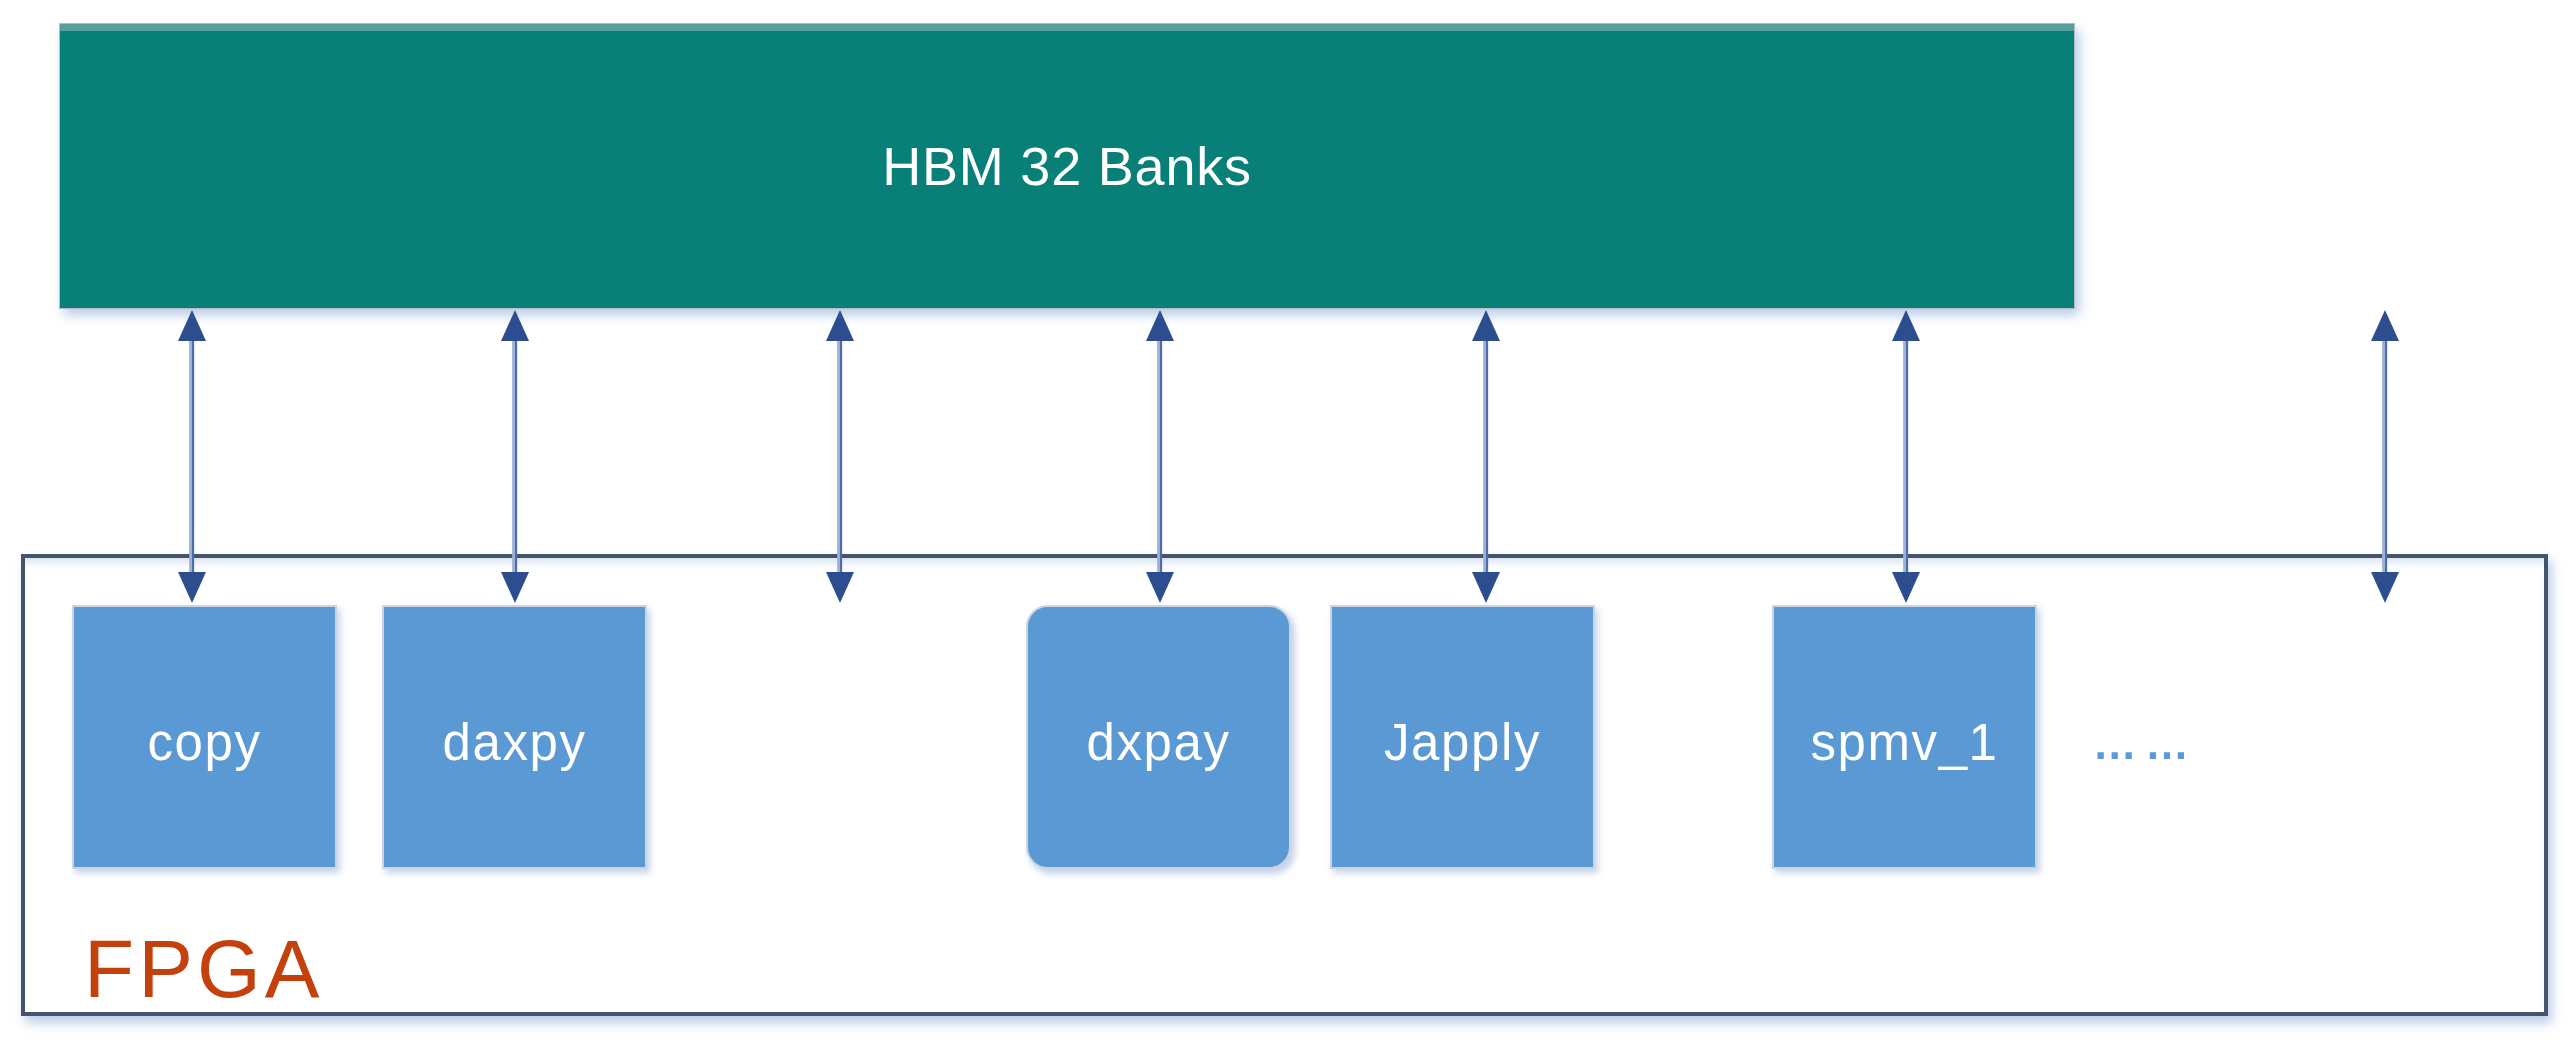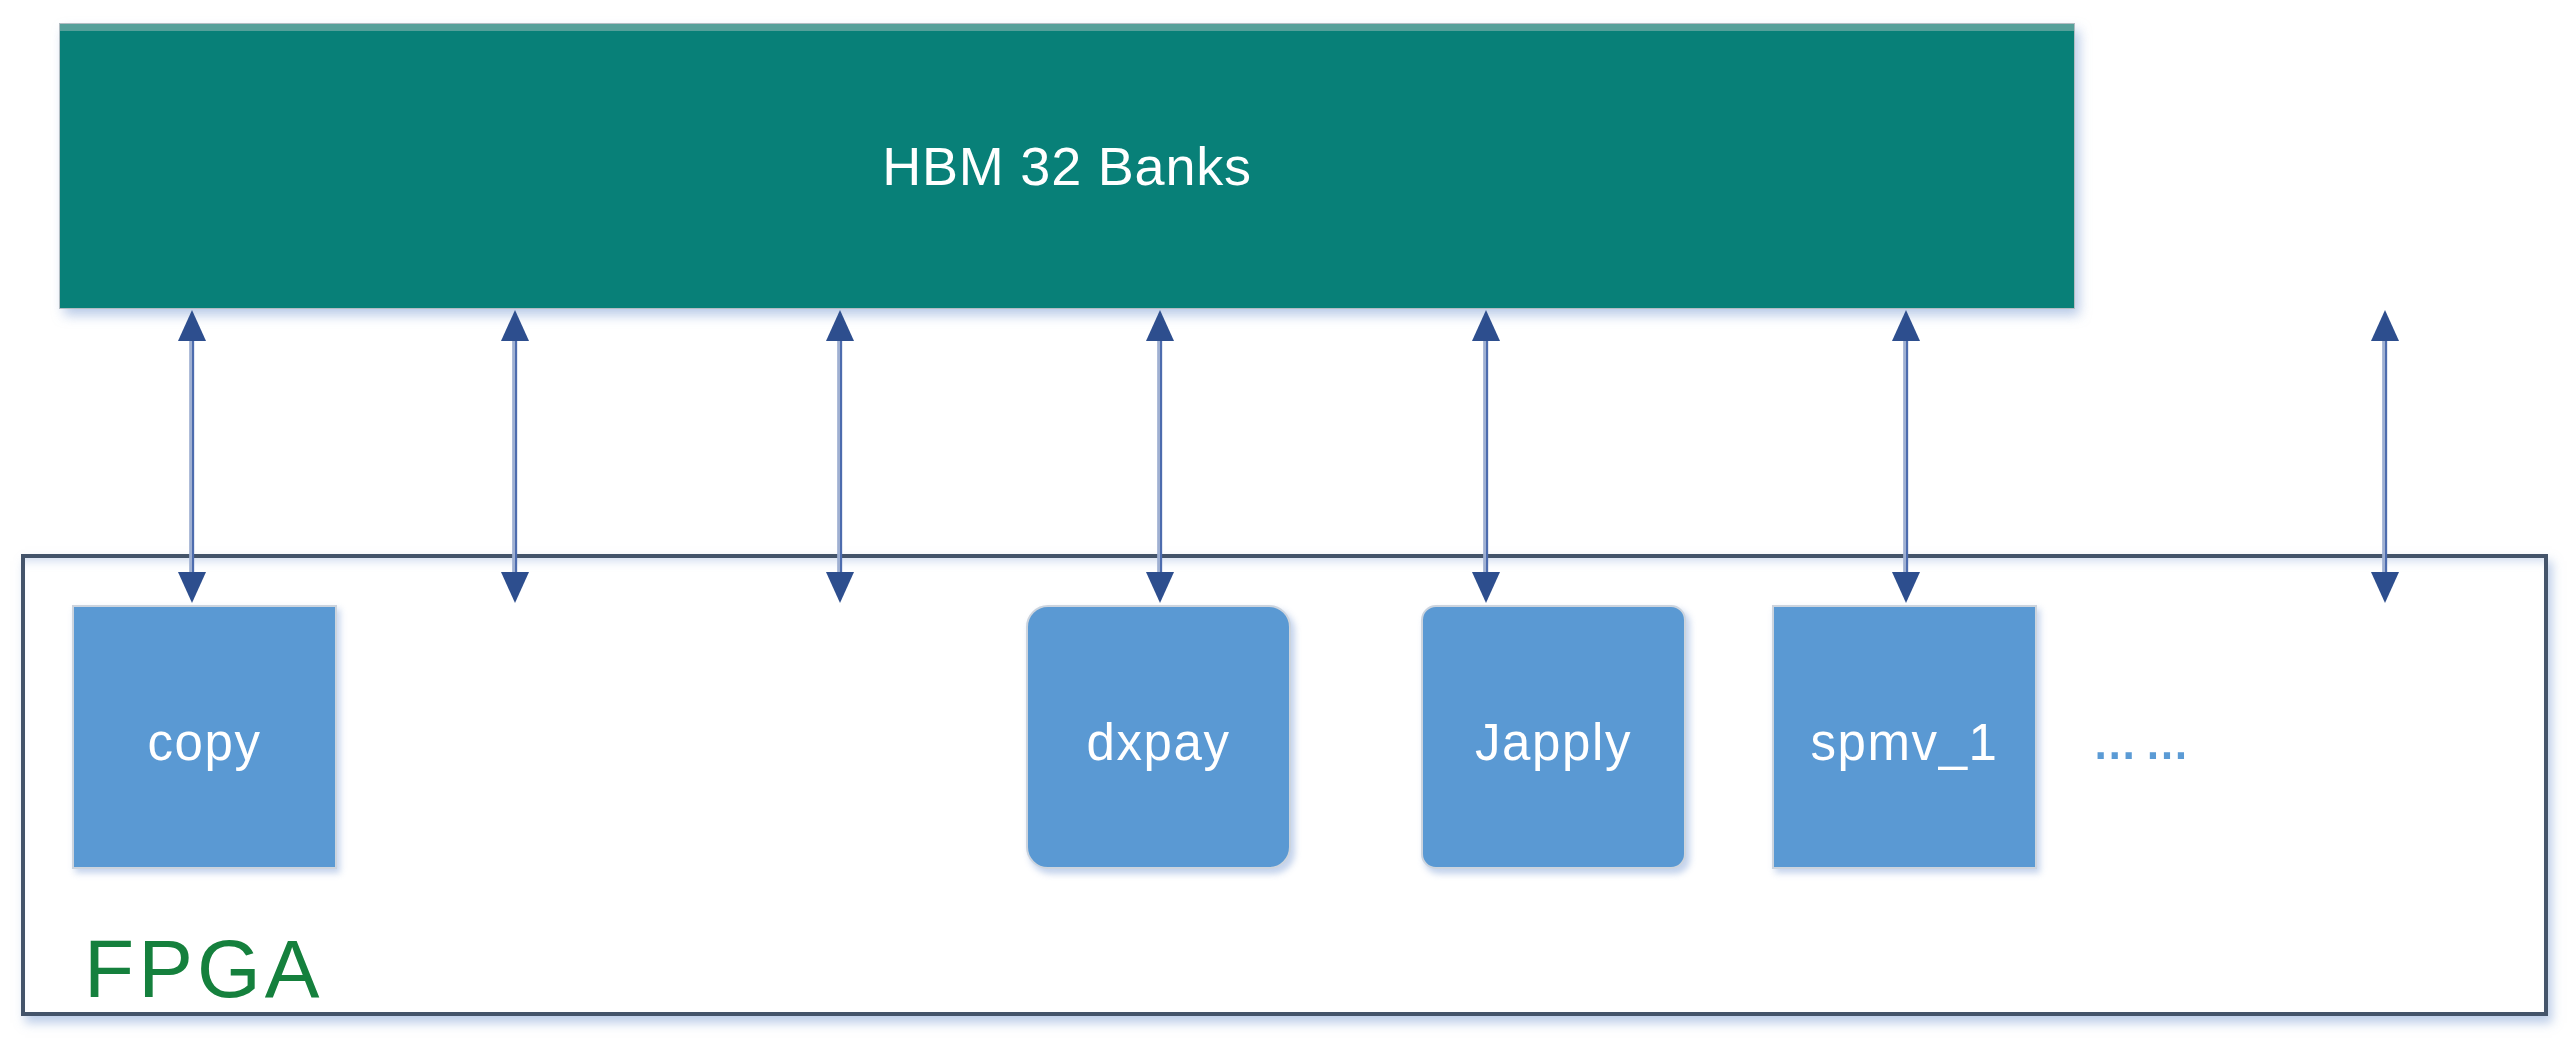--- a/index.html
+++ b/index.html
@@ -28,37 +28,37 @@
   .fpga{
     position:absolute;left:21px;top:554px;width:2527px;height:462px;
     background:#ffffff;
     border:4.1px solid #44546a;
     box-sizing:border-box;
     box-shadow:4.1px 6.5px 9.8px rgba(124,157,212,0.5), inset 0 9.8px 9.8px -6.5px rgba(124,157,212,0.35);
     z-index:1;
   }
   .fpga-label{
     position:absolute;left:59px;bottom:0px;
-    color:#15803d;font-size:82px;letter-spacing:4.1px;line-height:1.05;
+    color:#c2410c;font-size:82px;letter-spacing:4.1px;line-height:1.05;
   }
 
   
   .kernel{
     position:absolute;top:605px;width:265px;height:264px;
     background:#5a99d3;
     border:2.4px solid #ccd4de;
     box-sizing:border-box;
     box-shadow:3.3px 4.1px 6.5px rgba(124,157,212,0.45);
     display:flex;align-items:center;justify-content:center;
     color:#ffffff;font-size:51px;letter-spacing:1.6px;
     padding-top:11.4px;
     z-index:2;
   }
   .k1{left:72px;}  .k2{left:382px;} .k3{left:707px;} .k4{left:1026px;border-radius:22px;}
-  .k5{left:1421px;border-radius:15px;}.k6{left:1772px;}.k7{left:2252px;}
+  .k5{left:1330px;}.k6{left:1772px;}.k7{left:2252px;}
 
   
   .ellipsis{
     position:absolute;left:2040px;top:703px;width:210px;height:82px;
     display:flex;align-items:center;justify-content:center;
     color:#5b9bd5;font-size:44px;font-weight:bold;letter-spacing:8.2px;
     z-index:2;
   }
 
   
@@ -135,20 +135,23 @@
   </div>
   <div class="arrow a7">
     <span class="shaft"></span>
     <span class="head up"></span>
     <span class="head down"></span>
   </div>
 
   <div class="kernel k1">
       <span>copy</span>
     </div>
+  <div class="kernel k2">
+      <span>daxpy</span>
+    </div>
   <div class="kernel k4">
       <span>dxpay</span>
     </div>
   <div class="kernel k5">
       <span>Japply</span>
     </div>
   <div class="kernel k6">
       <span>spmv_1</span>
     </div>
 

